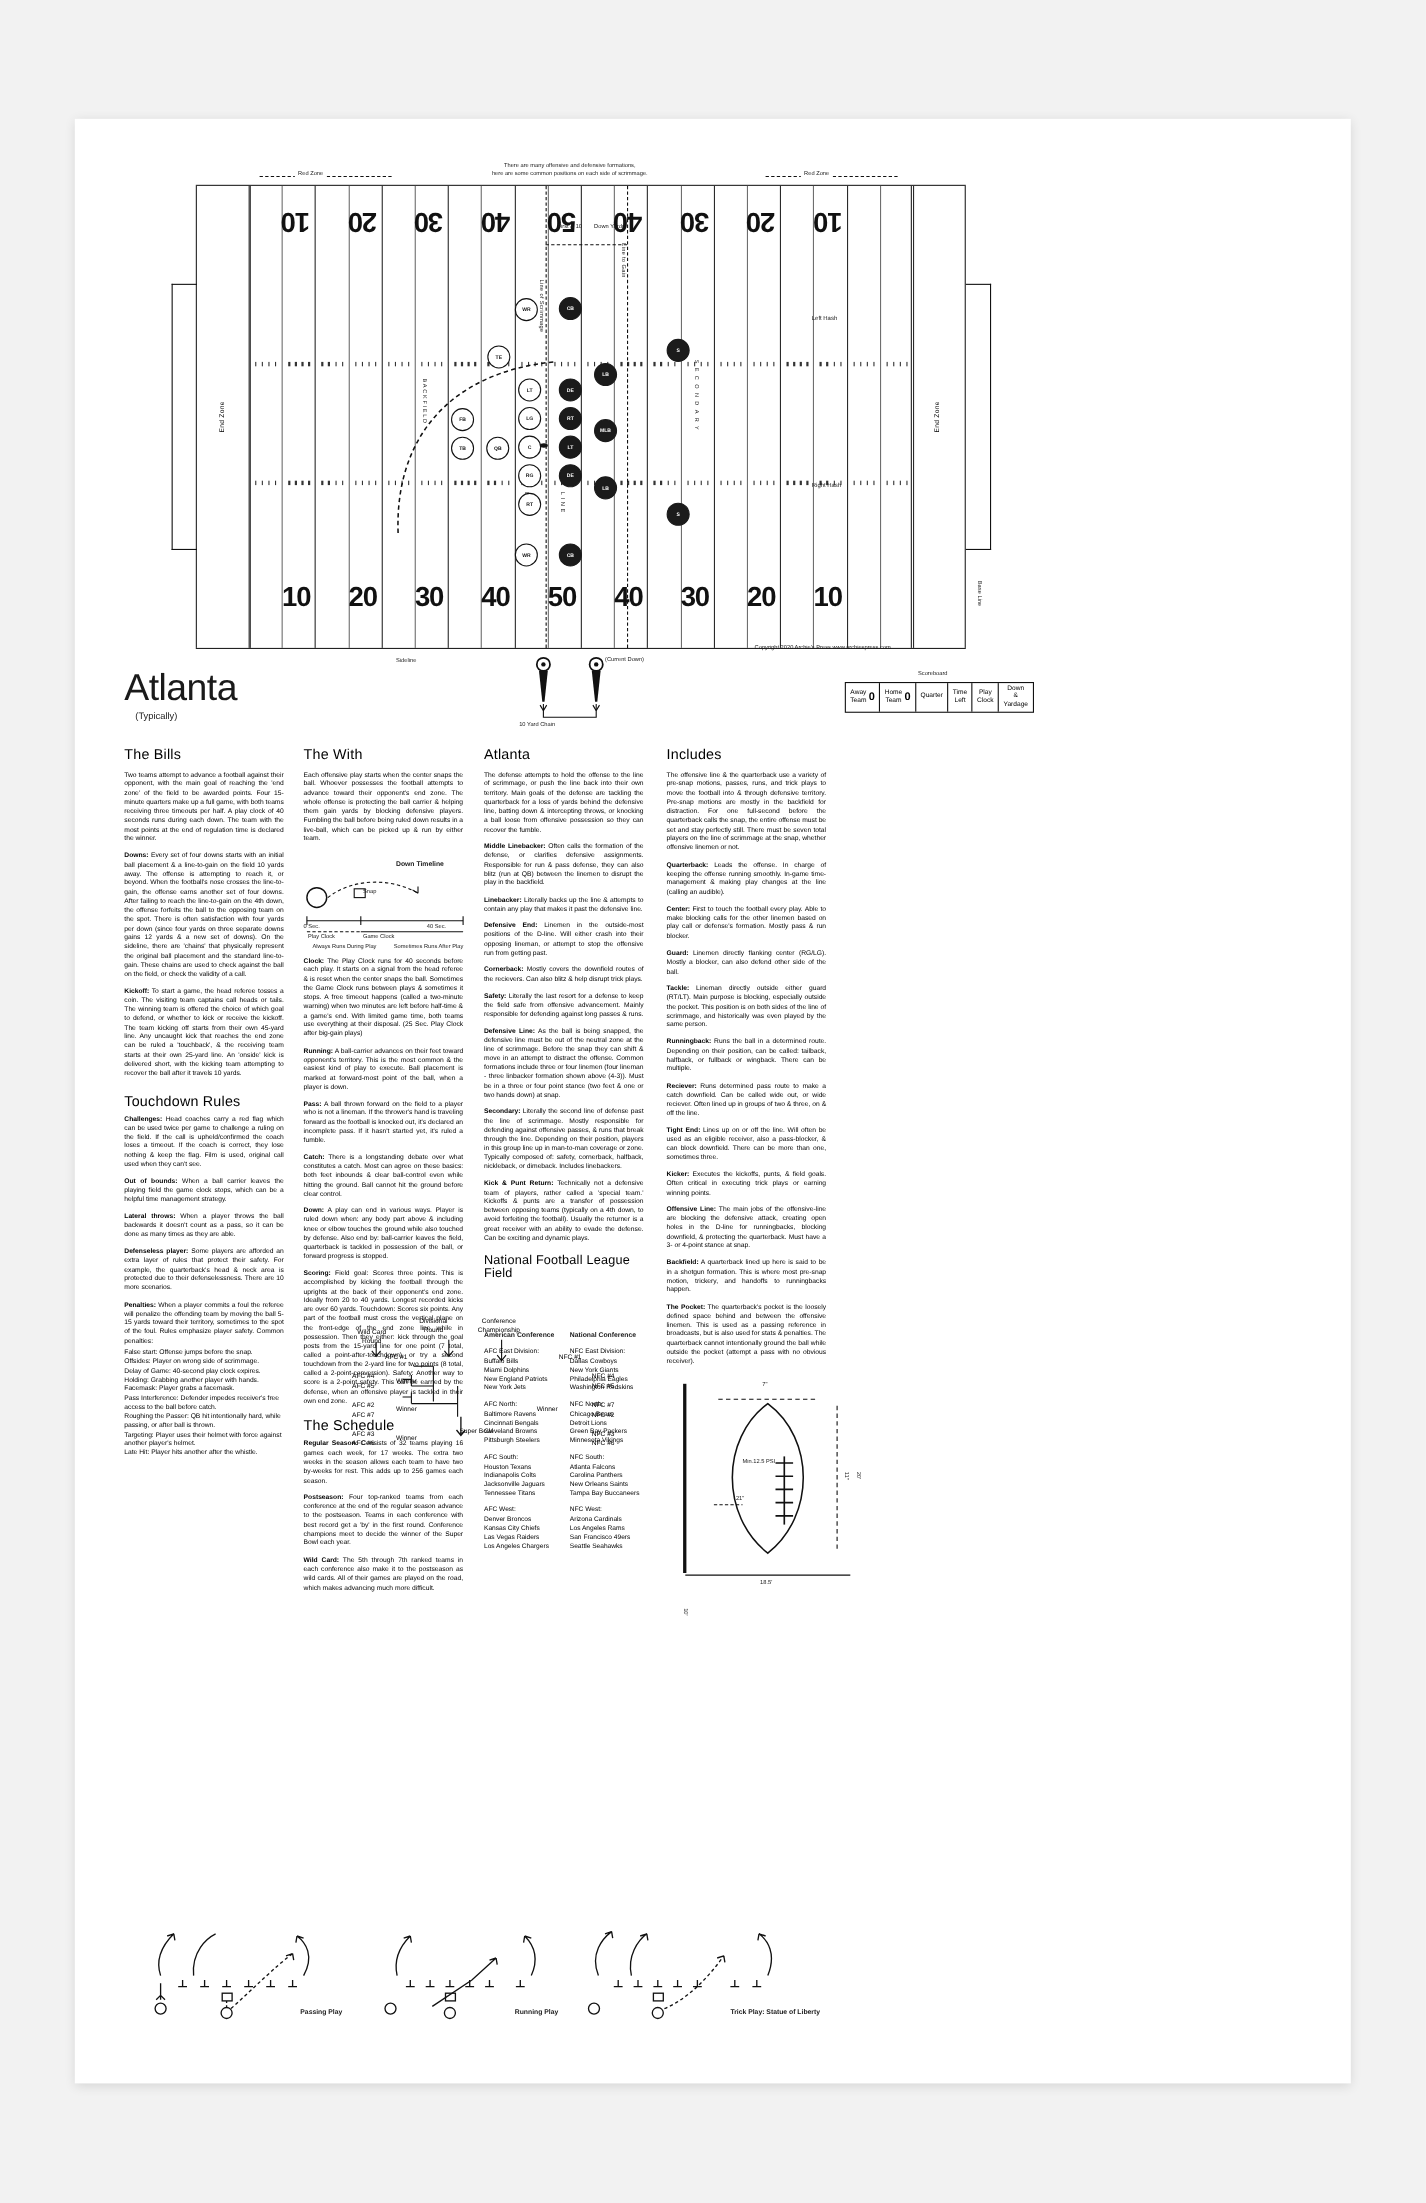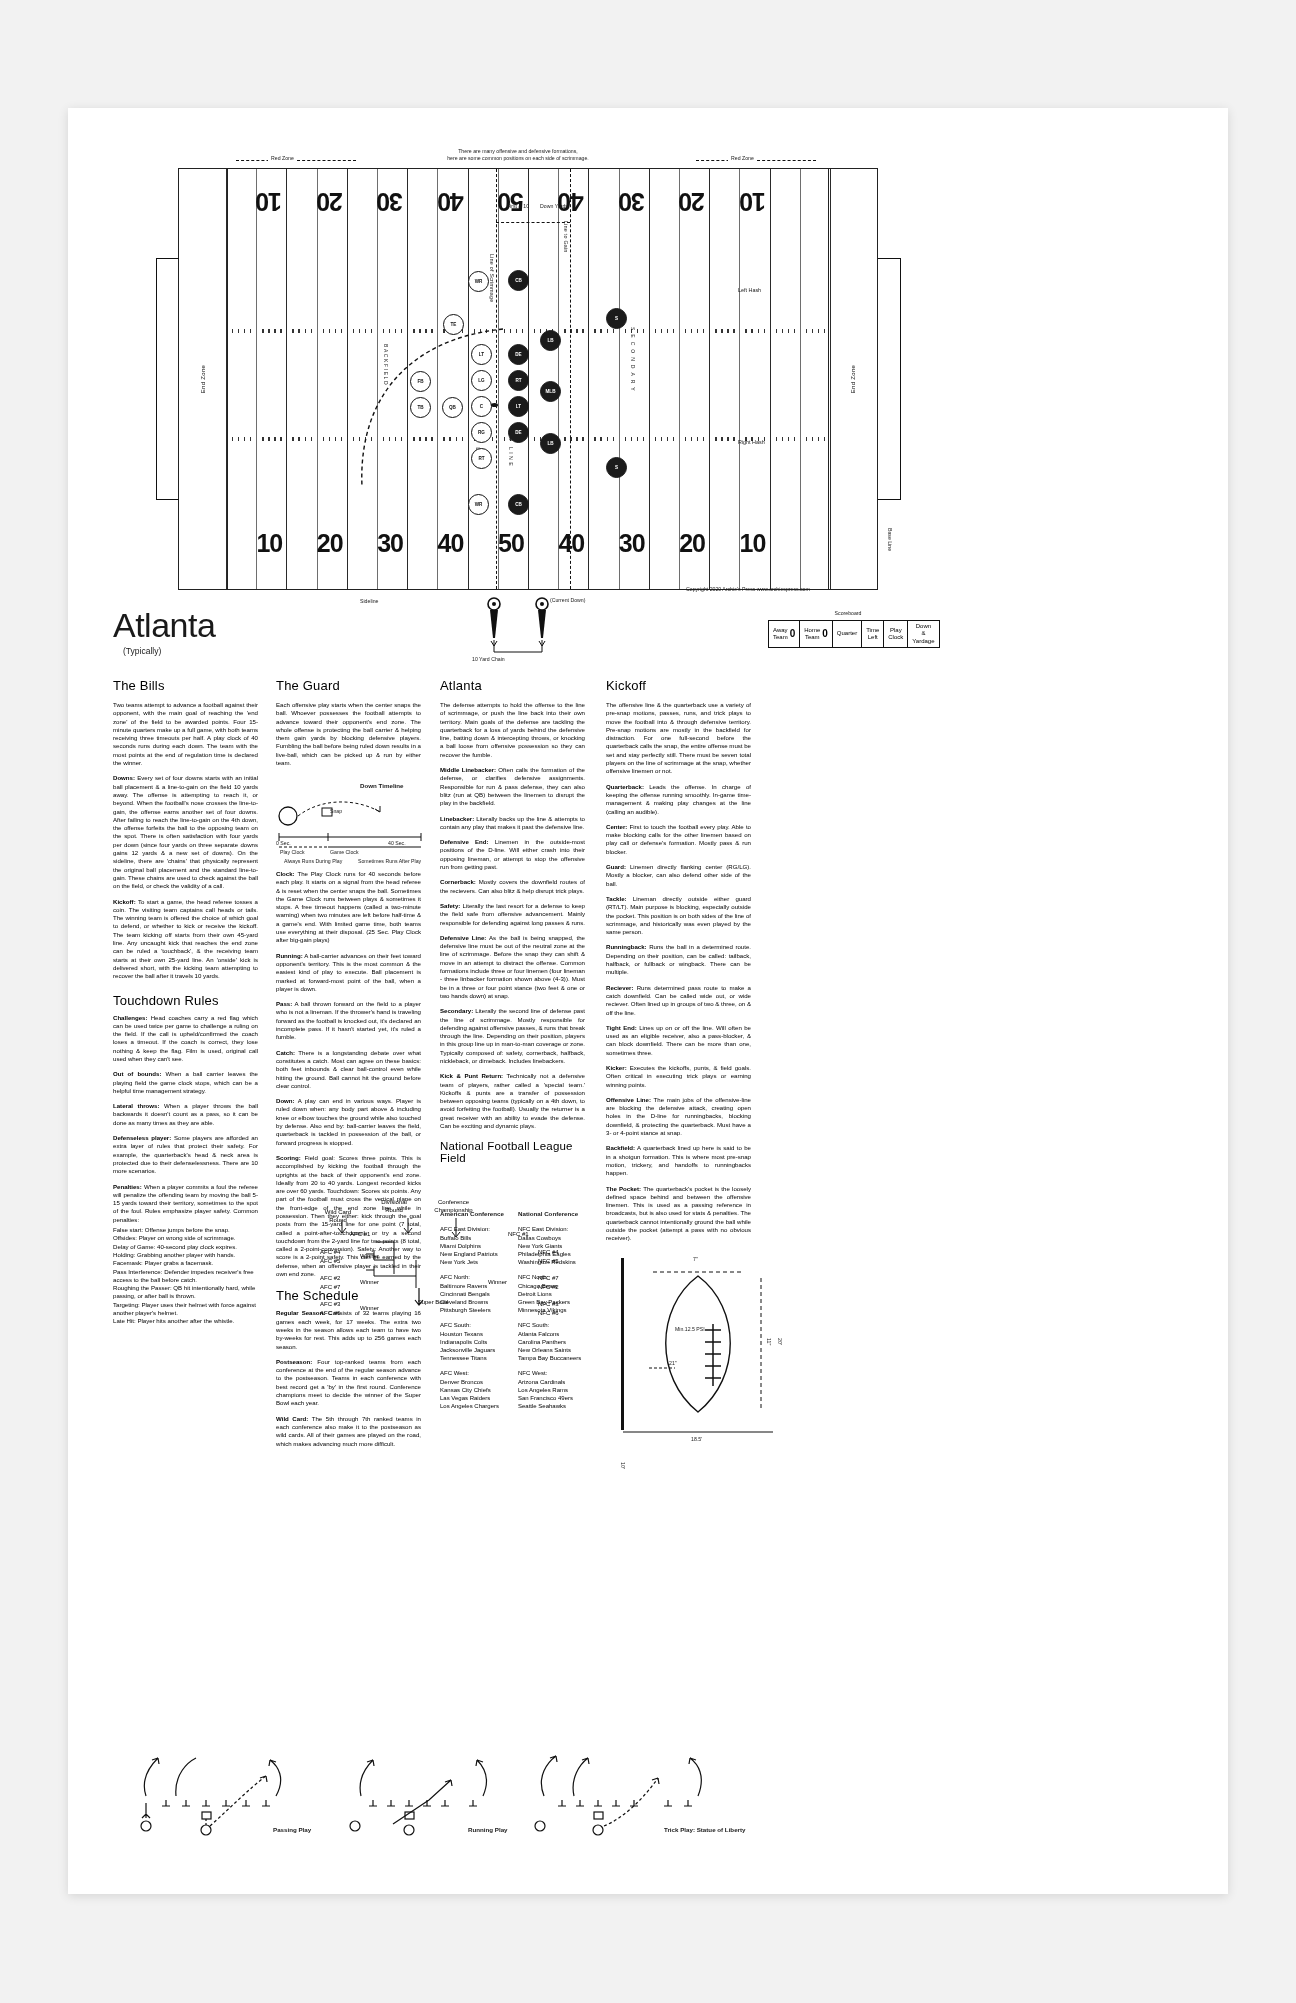--- a/index.html
+++ b/index.html
@@ -396,21 +396,21 @@
           <div class="body" style="text-align: left;">Holding: Grabbing another player with hands.</div>
           <div class="body" style="text-align: left;">Facemask: Player grabs a facemask.</div>
           <div class="body" style="text-align: left;">Pass Interference: Defender impedes receiver's free access to the ball before catch.</div>
           <div class="body" style="text-align: left;">Roughing the Passer: QB hit intentionally hard, while passing, or after ball is thrown.</div>
           <div class="body" style="text-align: left;">Targeting: Player uses their helmet with force against another player's helmet.</div>
           <div class="body" style="text-align: left;">Late Hit: Player hits another after the whistle.</div>
         </div>
   </div>
 
   <div class="col" style="left:208px;top:570px;">
-    <div class="h2">The Guard</div>
+    <div class="h2">The With</div>
     <p class="body p" style="margin-top:8px;">Each offensive play starts when the center snaps the ball. Whoever possesses the football attempts to advance toward their opponent's end zone. The whole offense is protecting the ball carrier &amp; helping them gain yards by blocking defensive players. Fumbling the ball before being ruled down results in a live-ball, which can be picked up &amp; run by either team.</p>
   </div>
 
   <div class="t sm b" style="left:292px;top:674px;">Down Timeline</div>
   <svg style="position:absolute;left:208px;top:686px;" width="150" height="62">
     <circle cx="12" cy="22" r="9" fill="none" stroke="#111" stroke-width="1.3"></circle>
     <path d="M22 22 C 45 4, 80 4, 104 18" fill="none" stroke="#111" stroke-width="1" stroke-dasharray="3,2.5"></path>
     <path d="M104 18 l-5 -3 M104 18 l0 -6" stroke="#111" stroke-width="1" fill="none"></path>
     <rect x="46" y="14" width="10" height="8" fill="none" stroke="#111" stroke-width="1"></rect>
     <path d="M3 43 L145 43" stroke="#111" stroke-width="1"></path>
@@ -553,21 +553,21 @@
             <div style="font-size: 6px; line-height: 8.2px;">NFC West:</div>
             <div style="font-size: 6px; line-height: 8.2px;">Arizona Cardinals</div>
             <div style="font-size: 6px; line-height: 8.2px;">Los Angeles Rams</div>
             <div style="font-size: 6px; line-height: 8.2px;">San Francisco 49ers</div>
             <div style="font-size: 6px; line-height: 8.2px;">Seattle Seahawks</div>
           </div>
         </div>
   </div>
 
   <div class="col" style="left:538px;top:570px;">
-    <div class="h2">Kickoff</div>
+    <div class="h2">Includes</div>
     <p class="body p" style="margin-top:8px;">The offensive line &amp; the quarterback use a variety of pre-snap motions, passes, runs, and trick plays to move the football into &amp; through defensive territory. Pre-snap motions are mostly in the backfield for distraction. For one full-second before the quarterback calls the snap, the entire offense must be set and stay perfectly still. There must be seven total players on the line of scrimmage at the snap, whether offensive linemen or not.</p>
     <div id="offenseItems">
           <p class="body p"><span class="b">Quarterback:</span><span> Leads the offense. In charge of keeping the offense running smoothly. In-game time-management &amp; making play changes at the line (calling an audible).</span></p>
           <p class="body p"><span class="b">Center:</span><span> First to touch the football every play. Able to make blocking calls for the other linemen based on play call or defense's formation. Mostly pass &amp; run blocker.</span></p>
           <p class="body p"><span class="b">Guard:</span><span> Linemen directly flanking center (RG/LG). Mostly a blocker, can also defend other side of the ball.</span></p>
           <p class="body p"><span class="b">Tackle:</span><span> Lineman directly outside either guard (RT/LT). Main purpose is blocking, especially outside the pocket. This position is on both sides of the line of scrimmage, and historically was even played by the same person.</span></p>
           <p class="body p"><span class="b">Runningback:</span><span> Runs the ball in a determined route. Depending on their position, can be called: tailback, halfback, or fullback or wingback. There can be multiple.</span></p>
           <p class="body p"><span class="b">Reciever:</span><span> Runs determined pass route to make a catch downfield. Can be called wide out, or wide reciever. Often lined up in groups of two &amp; three, on &amp; off the line.</span></p>
           <p class="body p"><span class="b">Tight End:</span><span> Lines up on or off the line. Will often be used as an eligible receiver, also a pass-blocker, &amp; can block downfield. There can be more than one, sometimes three.</span></p>
           <p class="body p"><span class="b">Kicker:</span><span> Executes the kickoffs, punts, &amp; field goals. Often critical in executing trick plays or earning winning points.</span></p>

